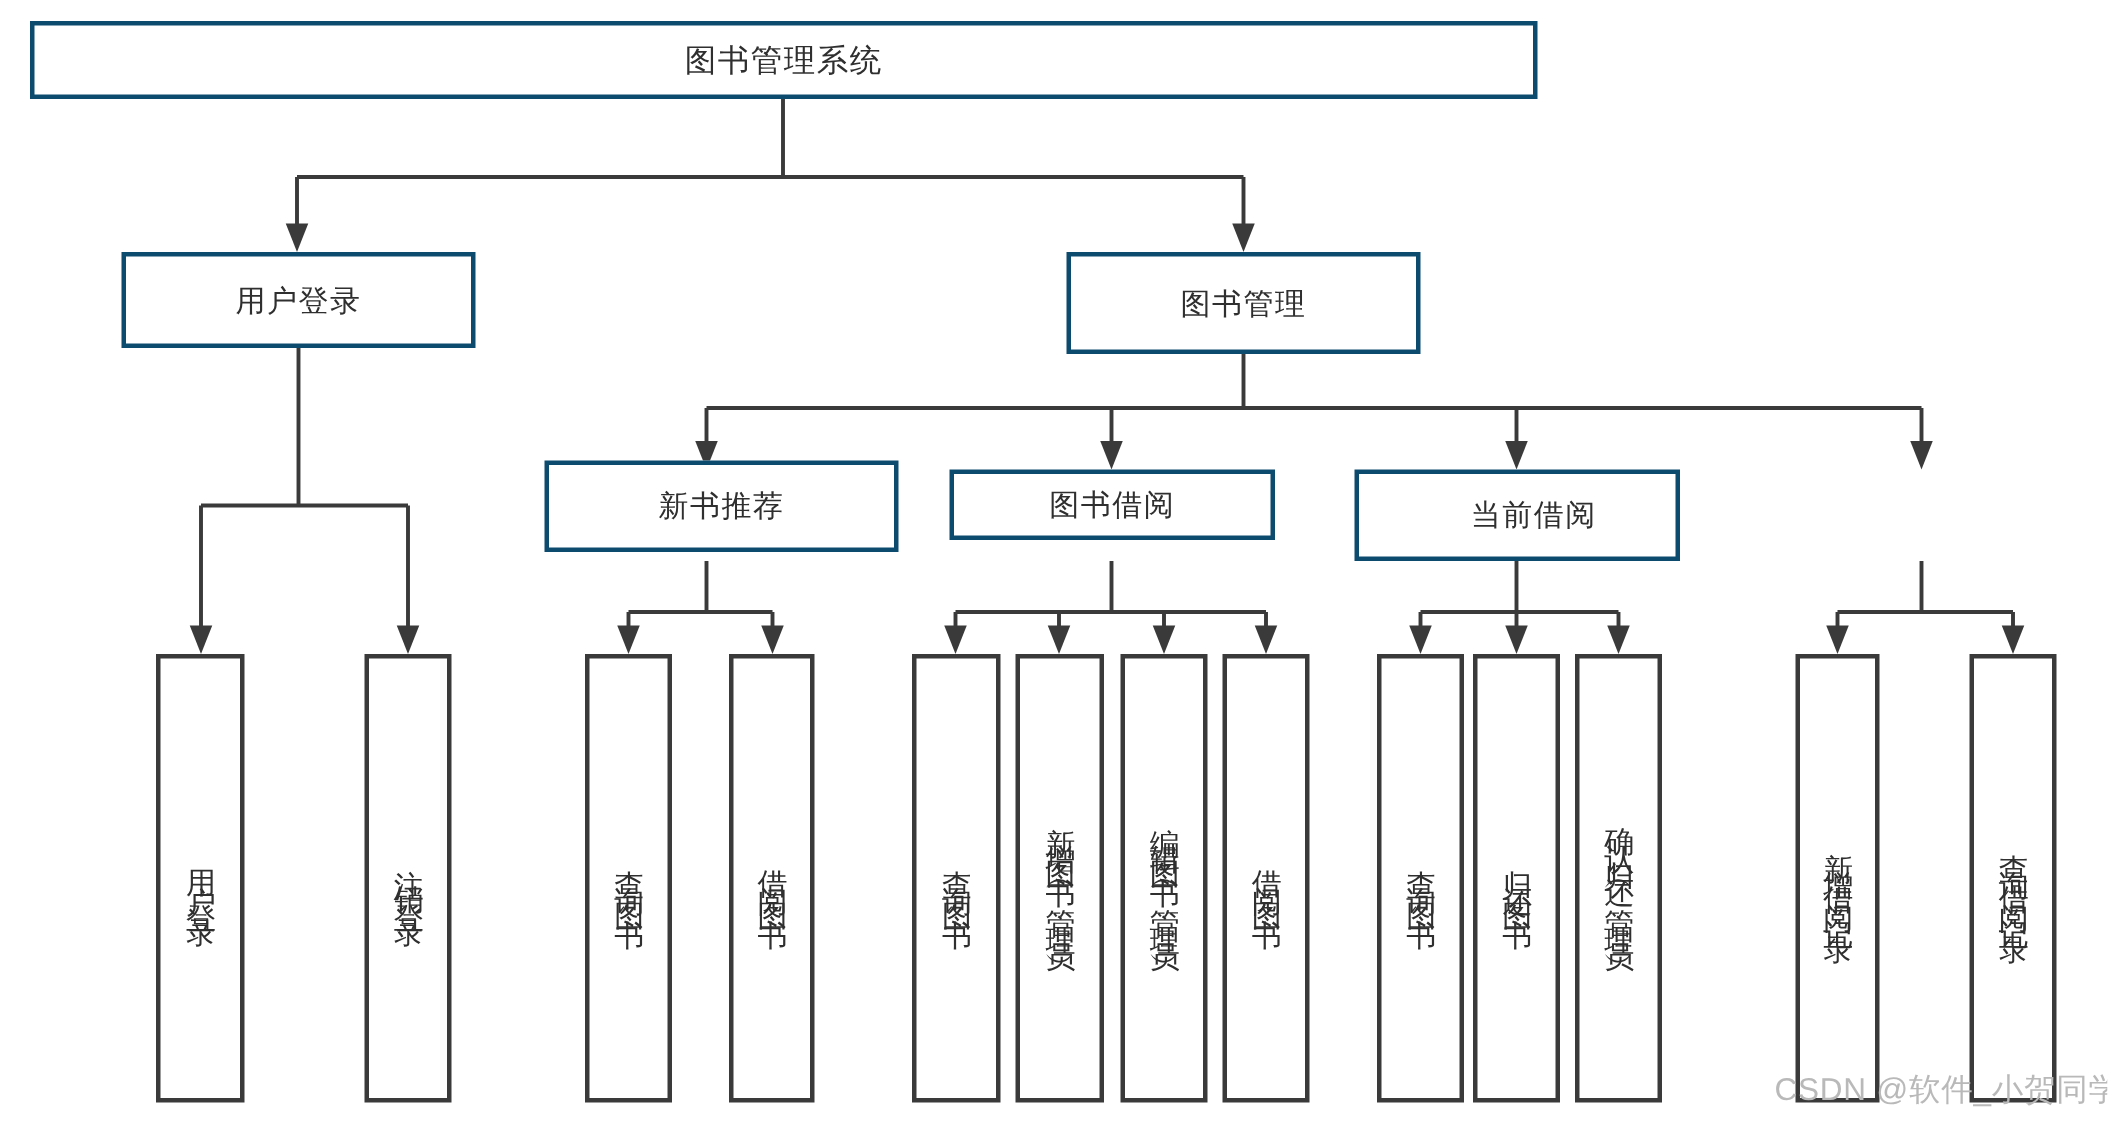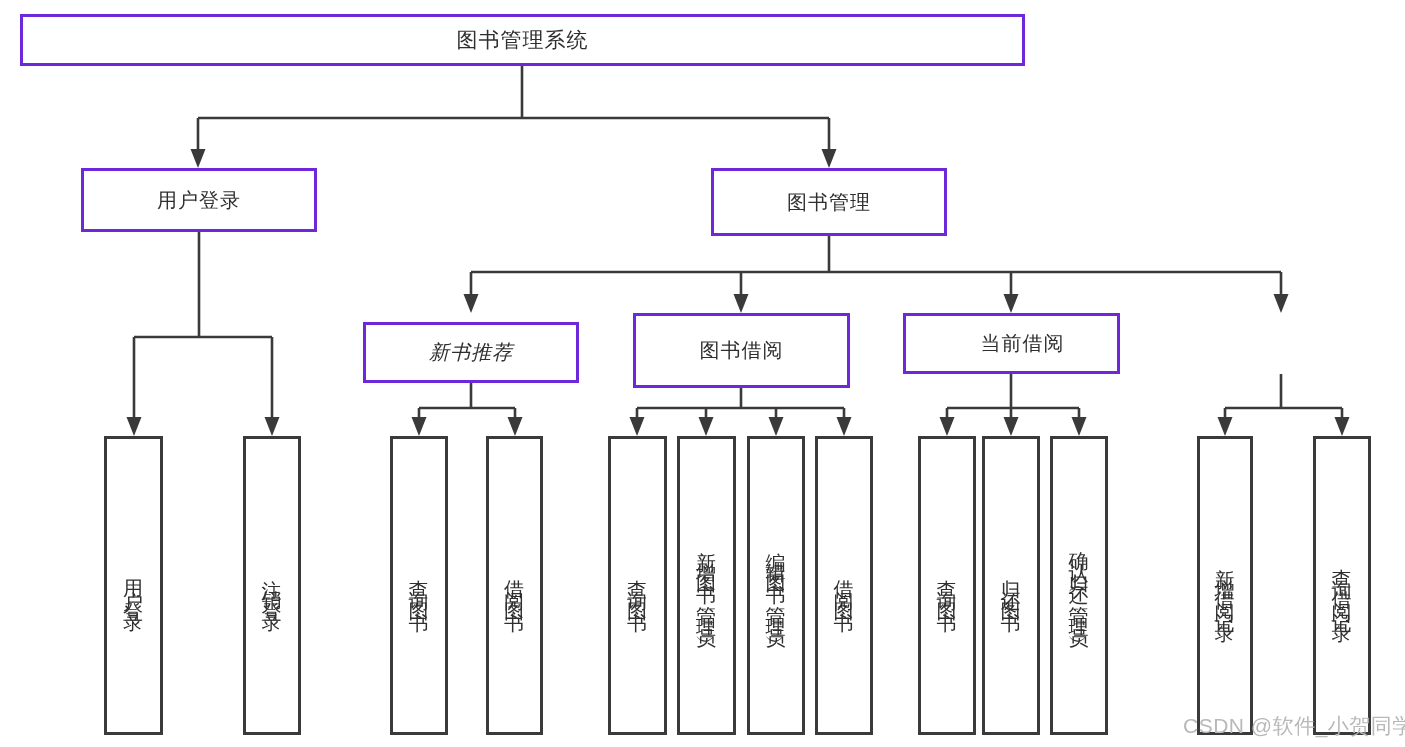--- a/index.html
+++ b/index.html
@@ -2,21 +2,21 @@
 <html><head>
 <meta charset="utf-8">
 <style>
   html,body{margin:0;padding:0;background:#ffffff;}
   .stage{
     position:relative;width:1405px;height:747px;background:#ffffff;overflow:hidden;
     font-family:"Liberation Sans","DejaVu Sans",sans-serif;
   }
   .connectors{position:absolute;left:0;top:0;width:1405px;height:747px;z-index:1;}
   .node{
-    position:absolute;box-sizing:border-box;background:#ffffff;border:3px solid #6d28d9;
+    position:absolute;box-sizing:border-box;background:#ffffff;border:3px solid #0c4a6e;
     display:flex;align-items:center;justify-content:center;z-index:2;
     color:#2f2f2f;
   }
   .node.root span{font-size:21px;letter-spacing:1px;}
   .node.h span{font-size:20px;letter-spacing:1px;}
   .leaf{
     position:absolute;box-sizing:border-box;background:#ffffff;border:3px solid #3a3a3a;
     display:flex;align-items:center;justify-content:center;z-index:2;
     top:436px;height:299px;width:58px;color:#2f2f2f;
   }
@@ -85,24 +85,24 @@
     <span>图书管理系统</span>
   </div>
 
   <div class="node h" style="left:81px;top:168px;width:236px;height:64px;">
     <span>用户登录</span>
   </div>
   <div class="node h" style="left:711px;top:168px;width:236px;height:68px;">
     <span>图书管理</span>
   </div>
 
-  <div class="node h" style="left:363px;top:322px;width:216px;height:61px;font-style:italic;">
+  <div class="node h" style="left:363px;top:307px;width:236px;height:61px;">
     <span>新书推荐</span>
   </div>
-  <div class="node h" style="left:633px;top:313px;width:217px;height:75px;font-family:Liberation Mono, monospace;">
+  <div class="node h" style="left:633px;top:313px;width:217px;height:47px;font-family:Liberation Mono, monospace;">
     <span>图书借阅</span>
   </div>
   <div class="node h" style="left:903px;top:313px;width:217px;height:61px;padding-left:22px;">
     <span>当前借阅</span>
   </div>
 
   <div class="leaf" style="left:104px;width:59px;">
     <span>用户登录</span>
   </div>
   <div class="leaf" style="left:243px;">

